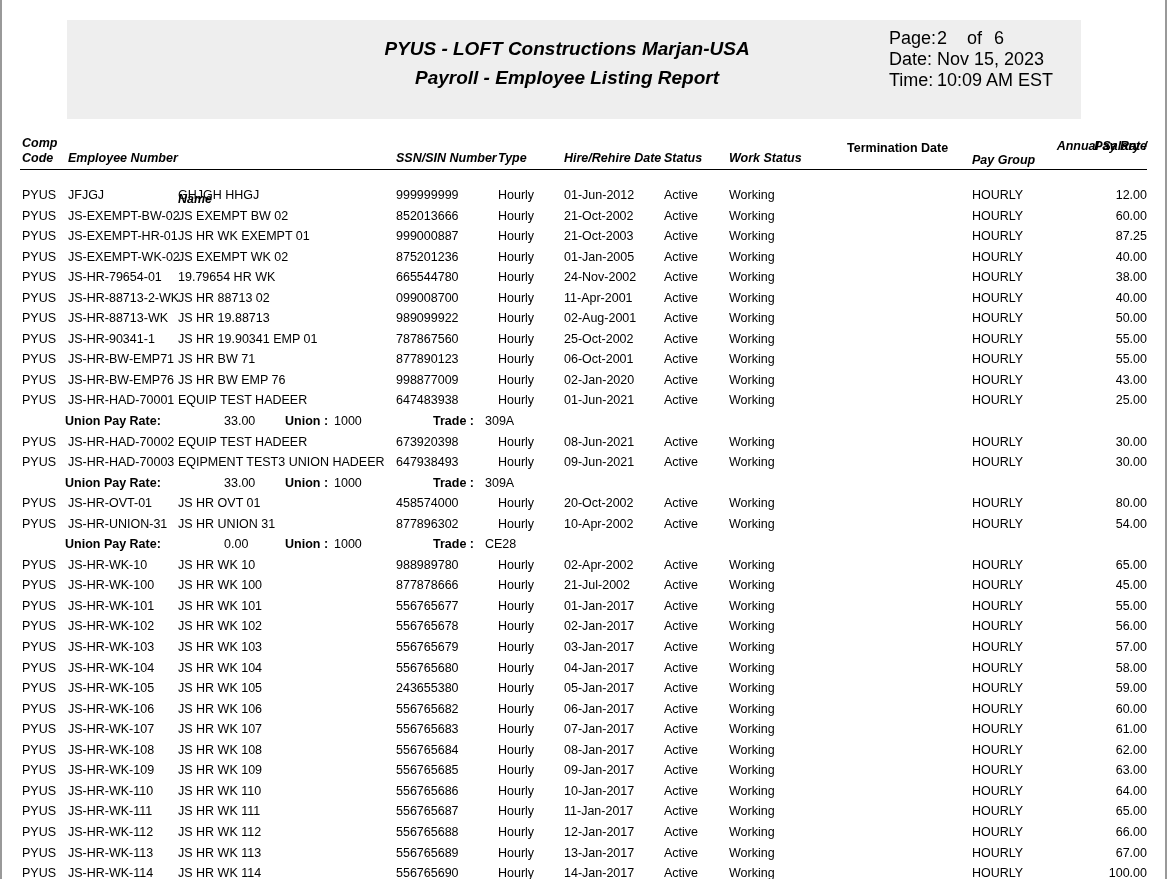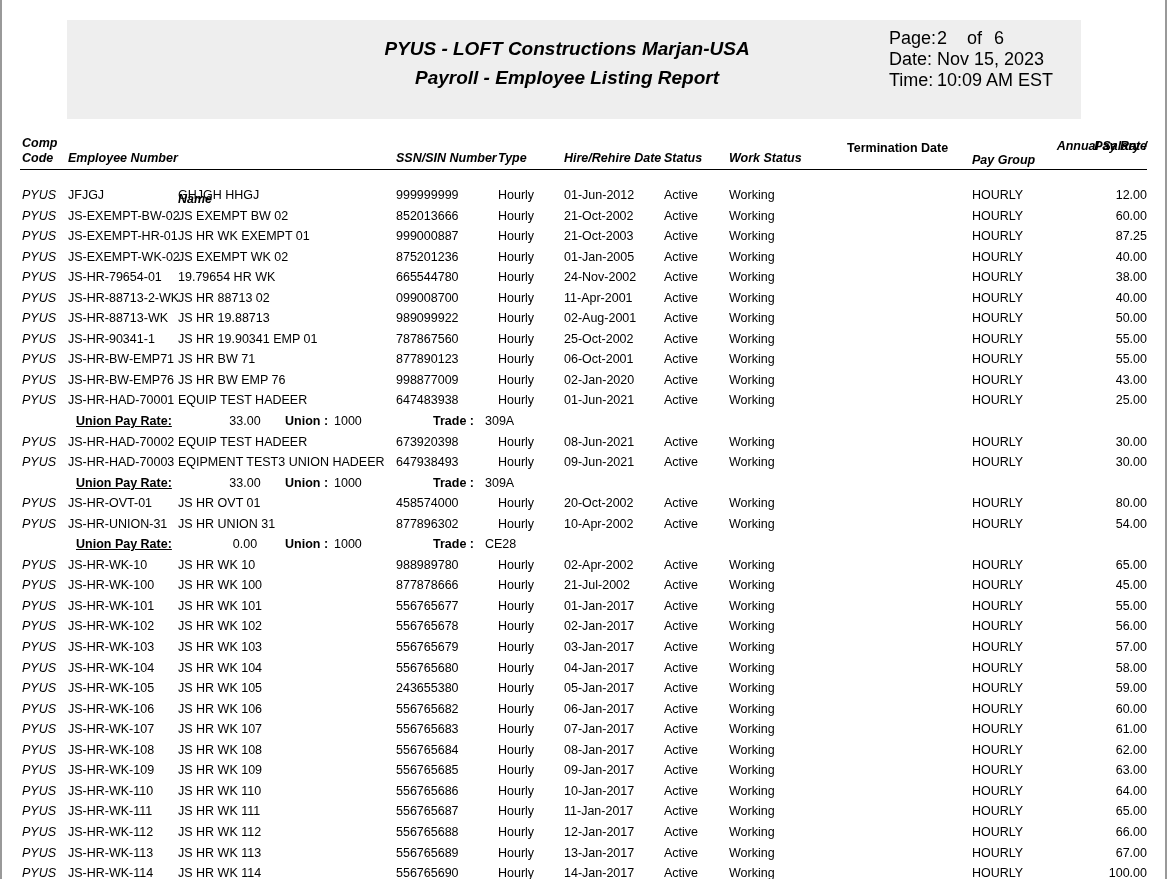--- a/index.html
+++ b/index.html
@@ -105,36 +105,36 @@
     position: relative;
     height: 20.55px;
     font-size: 12.5px;
     white-space: nowrap;
   }
   .row .cell {
     position: absolute;
     top: 0;
     line-height: 18px;
   }
-  .c-comp   { left: 20px; font-style: italic; }
+  .c-comp   { left: 20px; }
   .c-empno  { left: 66px; }
   .c-name   { left: 176px; }
   .c-ssn    { left: 394px; }
   .c-type   { left: 496px; }
   .c-hire   { left: 562px; }
   .c-status { left: 662px; }
   .c-work   { left: 727px; }
   .c-term   { left: 845px; }
   .c-paygrp { left: 970px; }
   .c-rate   { left: 1030px; width: 115px; text-align: right; }
 
   
   .row.union { height: 20.55px; }
-  .u-label { left: 74px; font-weight: bold; text-decoration: underline; }
-  .u-rate  { left: 222px; width: 42px; text-align: center; }
+  .u-label { left: 63px; font-weight: bold; }
+  .u-rate  { left: 222px; width: 42px; text-align: left; }
   .u-union-label { left: 283px; font-weight: bold; }
   .u-union-val { left: 332px; }
   .u-trade-label { left: 431px; font-weight: bold; }
   .u-trade-val { left: 483px; }
 </style>
 </head>
 <body>
 
 <div class="page">
 

